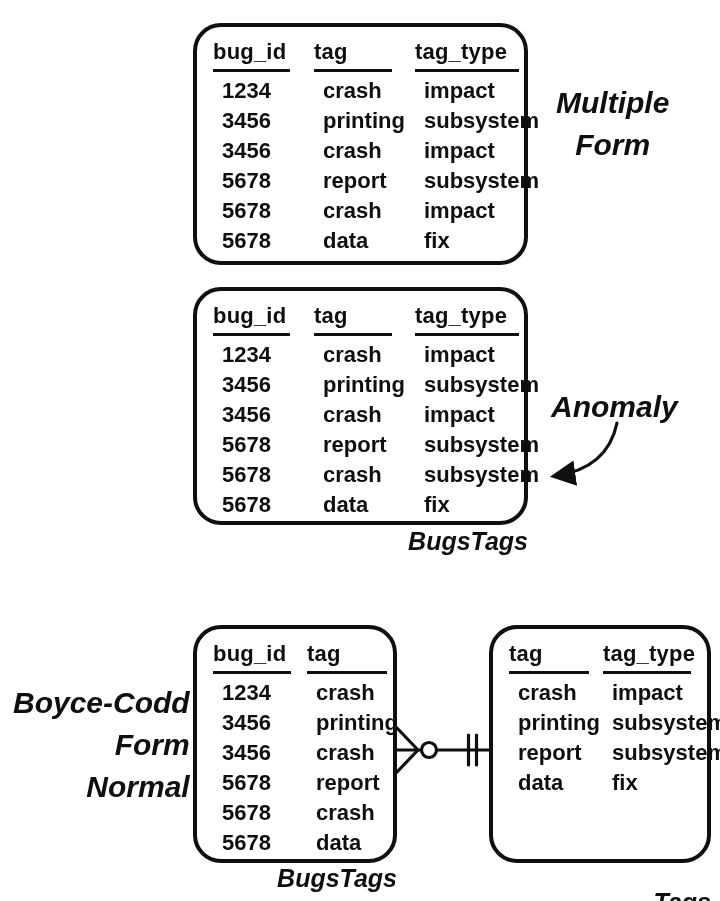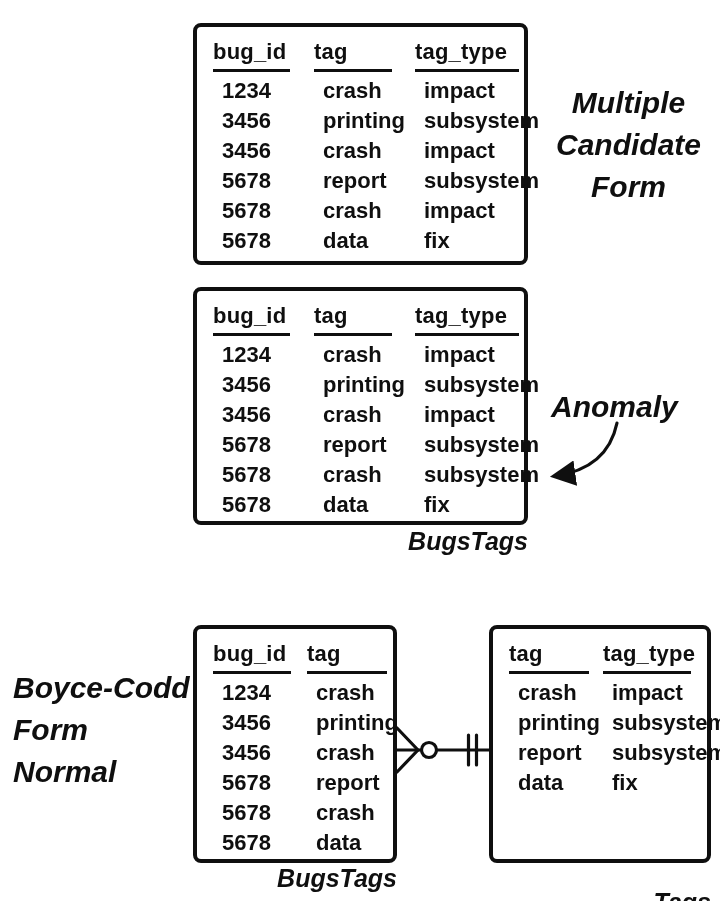--- a/index.html
+++ b/index.html
@@ -2,21 +2,21 @@
 <html><head>
 <meta charset="utf-8">
 <style>
   html, body { margin:0; padding:0; background:#ffffff; }
   .canvas {
     position:relative; width:720px; height:901px; background:#ffffff;
     font-family:"Liberation Sans", sans-serif; color:#0f0f0f; overflow:hidden;
   }
   .tbl {
     position:absolute; box-sizing:border-box; background:#ffffff;
-    border:4px solid #0f0f0f; border-radius:8px;
+    border:4px solid #0f0f0f; border-radius:28px;
   }
   .col { position:absolute; top:12px; }
   .col .h {
     font-size:22px; font-weight:700; line-height:26px; letter-spacing:0.2px;
     padding-bottom:4px; border-bottom:3px solid #0f0f0f; white-space:nowrap;
   }
   .col .cells { margin-top:4px; }
   .col .cell { font-size:22px; font-weight:700; line-height:30px; white-space:nowrap;margin-left:9px; }
   .caption {
     position:absolute; text-align:right; font-size:25px;
@@ -64,21 +64,20 @@
         <div class="cell">impact</div>
         <div class="cell">subsystem</div>
         <div class="cell">impact</div>
         <div class="cell">fix</div>
       </div>
     </div>
   </div>
 
   <div class="biglabel" style="left:556px; top:82px;text-align:center;">
     <div>Multiple</div>
-    <div>Candidate</div>
     <div>Form</div>
   </div>
 
   <div class="tbl" style="left:193px; top:287px; width:335px; height:238px;">
     <div class="col" style="left:16px;">
       <div class="h" style="width:77px;">bug_id</div>
       <div class="cells">
         <div class="cell">1234</div>
         <div class="cell">3456</div>
         <div class="cell">3456</div>
@@ -115,21 +114,21 @@
   <div class="biglabel" style="left:551px; top:386px;">Anomaly</div>
   <svg style="left:535px; top:413px;" width="112" height="80" viewBox="0 0 112 80">
     <defs>
       <marker id="arrowhead" viewBox="0 0 10 10" refX="8" refY="5" markerWidth="8" markerHeight="8" orient="auto-start-reverse">
         <path d="M 0 0 L 10 5 L 0 10 z" fill="#0f0f0f"></path>
       </marker>
     </defs>
     <path d="M 82 10 C 77 34, 62 57, 20 63" fill="none" stroke="#0f0f0f" stroke-width="3.2" stroke-linecap="round" marker-end="url(#arrowhead)"></path>
   </svg>
 
-  <div class="biglabel" style="left:13px; top:667px;">
+  <div class="biglabel" style="left:13px; top:682px;text-align:right;">
     <div>Boyce-Codd</div>
     <div>Form</div>
     <div>Normal</div>
   </div>
 
   <div class="tbl" style="left:193px; top:625px; width:204px; height:238px;">
     <div class="col" style="left:16px;">
       <div class="h" style="width:78px;">bug_id</div>
       <div class="cells">
         <div class="cell">1234</div>

